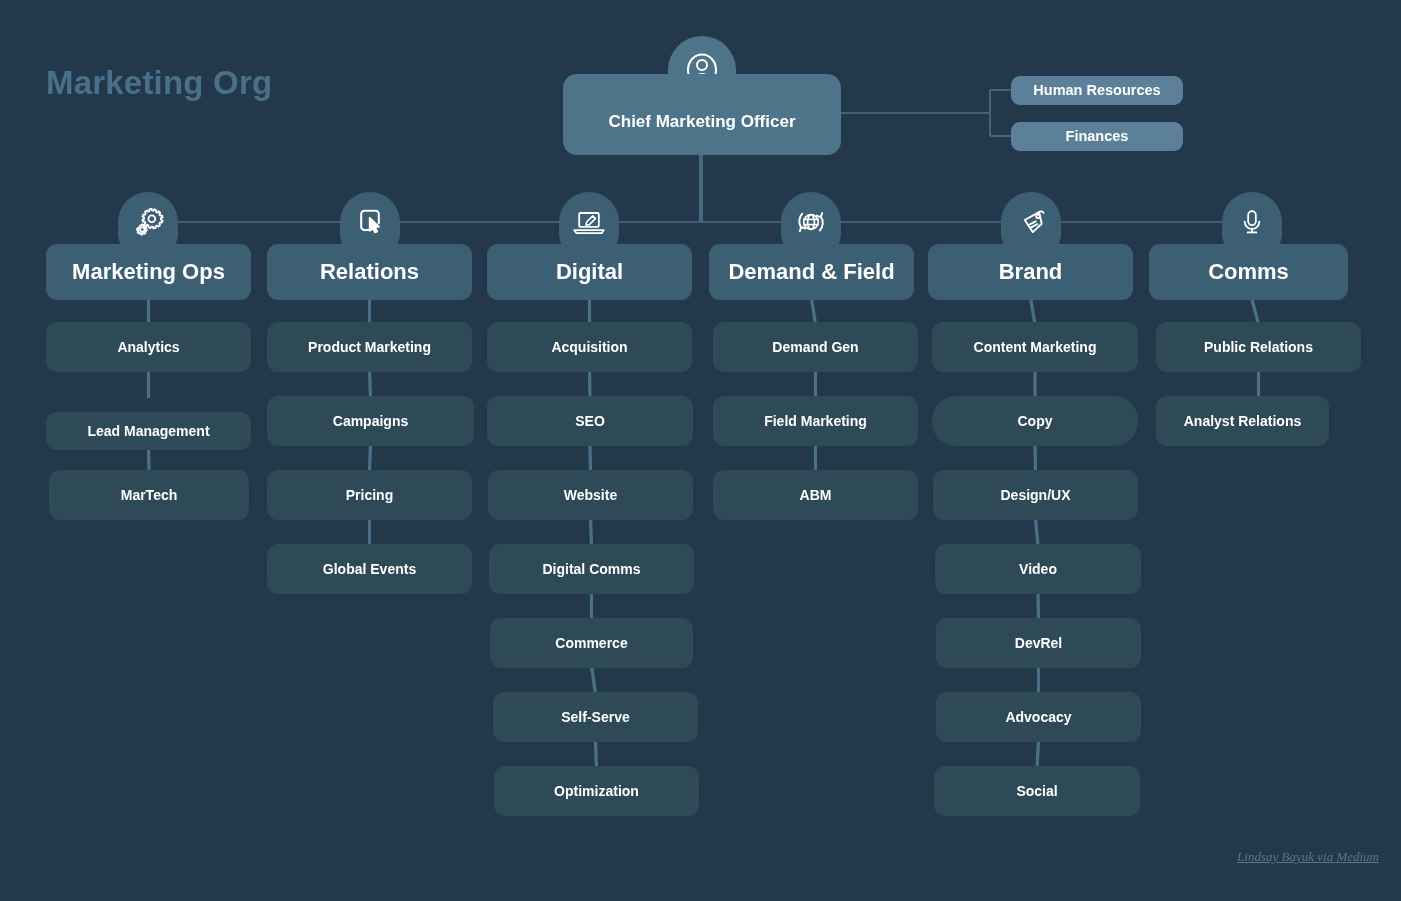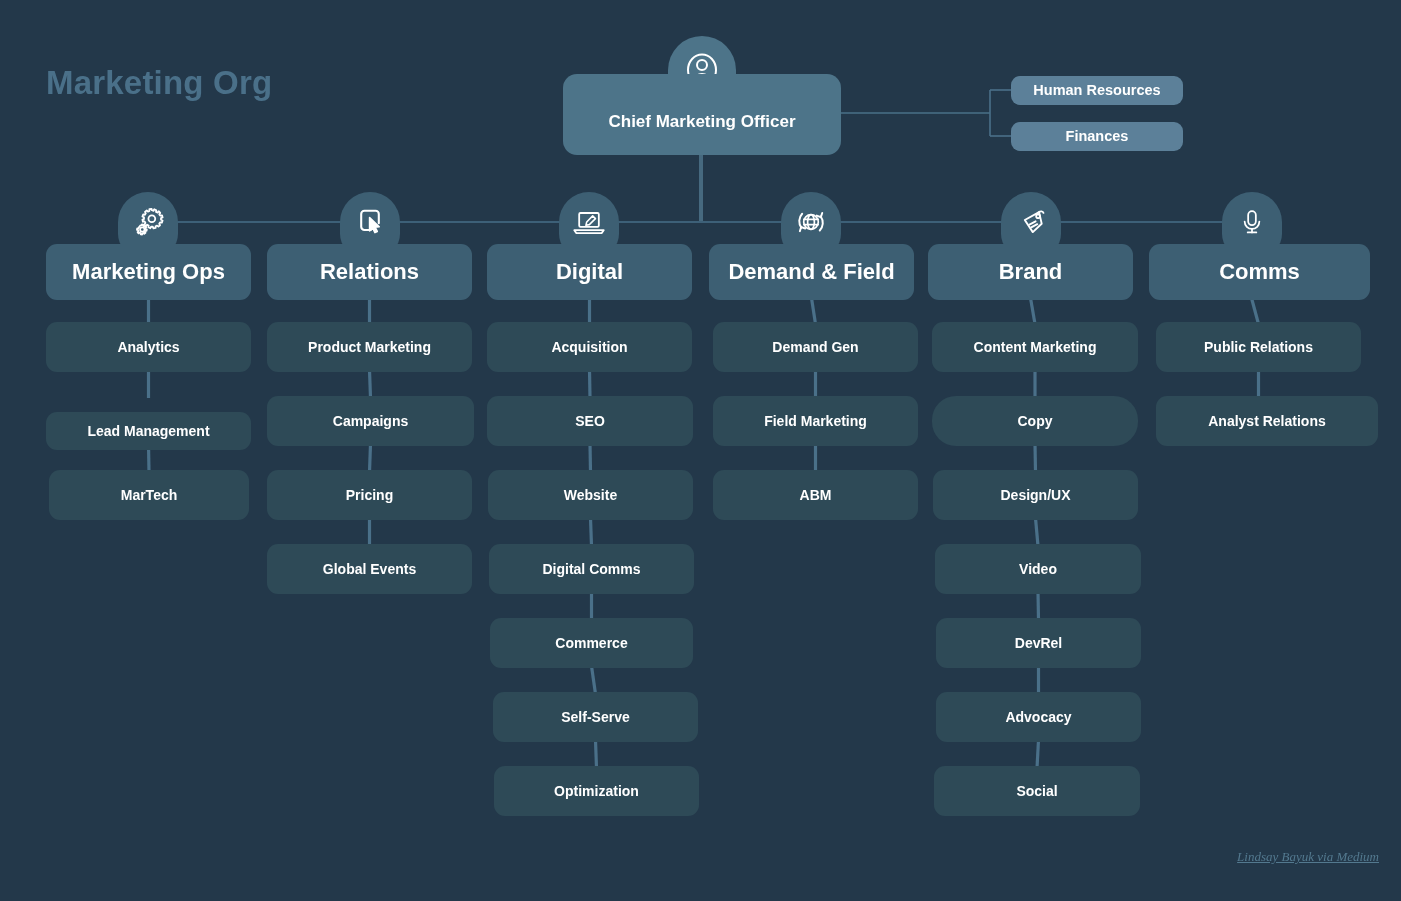--- a/index.html
+++ b/index.html
@@ -318,26 +318,26 @@
         <span>Social</span>
       </div>
       <div class="icon-badge badge-dept" style="left: 1222px; top: 192px;">
         <svg width="32" height="32" viewBox="0 0 40 40" fill="none" stroke="#fff" stroke-width="2.2" stroke-linecap="round">
       <rect x="15.2" y="6.5" width="9.6" height="17.5" rx="4.8"></rect>
       <path d="M10.8 19.5a9.2 9.2 0 0 0 18.4 0"></path>
       <line x1="20" y1="28.7" x2="20" y2="33"></line>
       <line x1="14.6" y1="33" x2="25.4" y2="33"></line>
     </svg>
       </div>
-      <div class="node node-dept" style="left: 1149px; top: 244px; width: 221px; height: 56px;">
+      <div class="node node-dept" style="left: 1149px; top: 244px; width: 199px; height: 56px;">
         <span>Comms</span>
       </div>
       <div class="node node-sub" style="left: 1156px; top: 322px; width: 205px; height: 50px;">
         <span>Public Relations</span>
       </div>
-      <div class="node node-sub" style="left: 1156px; top: 396px; width: 222px; height: 50px;">
+      <div class="node node-sub" style="left: 1156px; top: 396px; width: 173px; height: 50px;">
         <span>Analyst Relations</span>
       </div>
     </div>
 
   <div id="attribution">Lindsay Bayuk via Medium</div>
 
 </div>
 
 </body></html>

